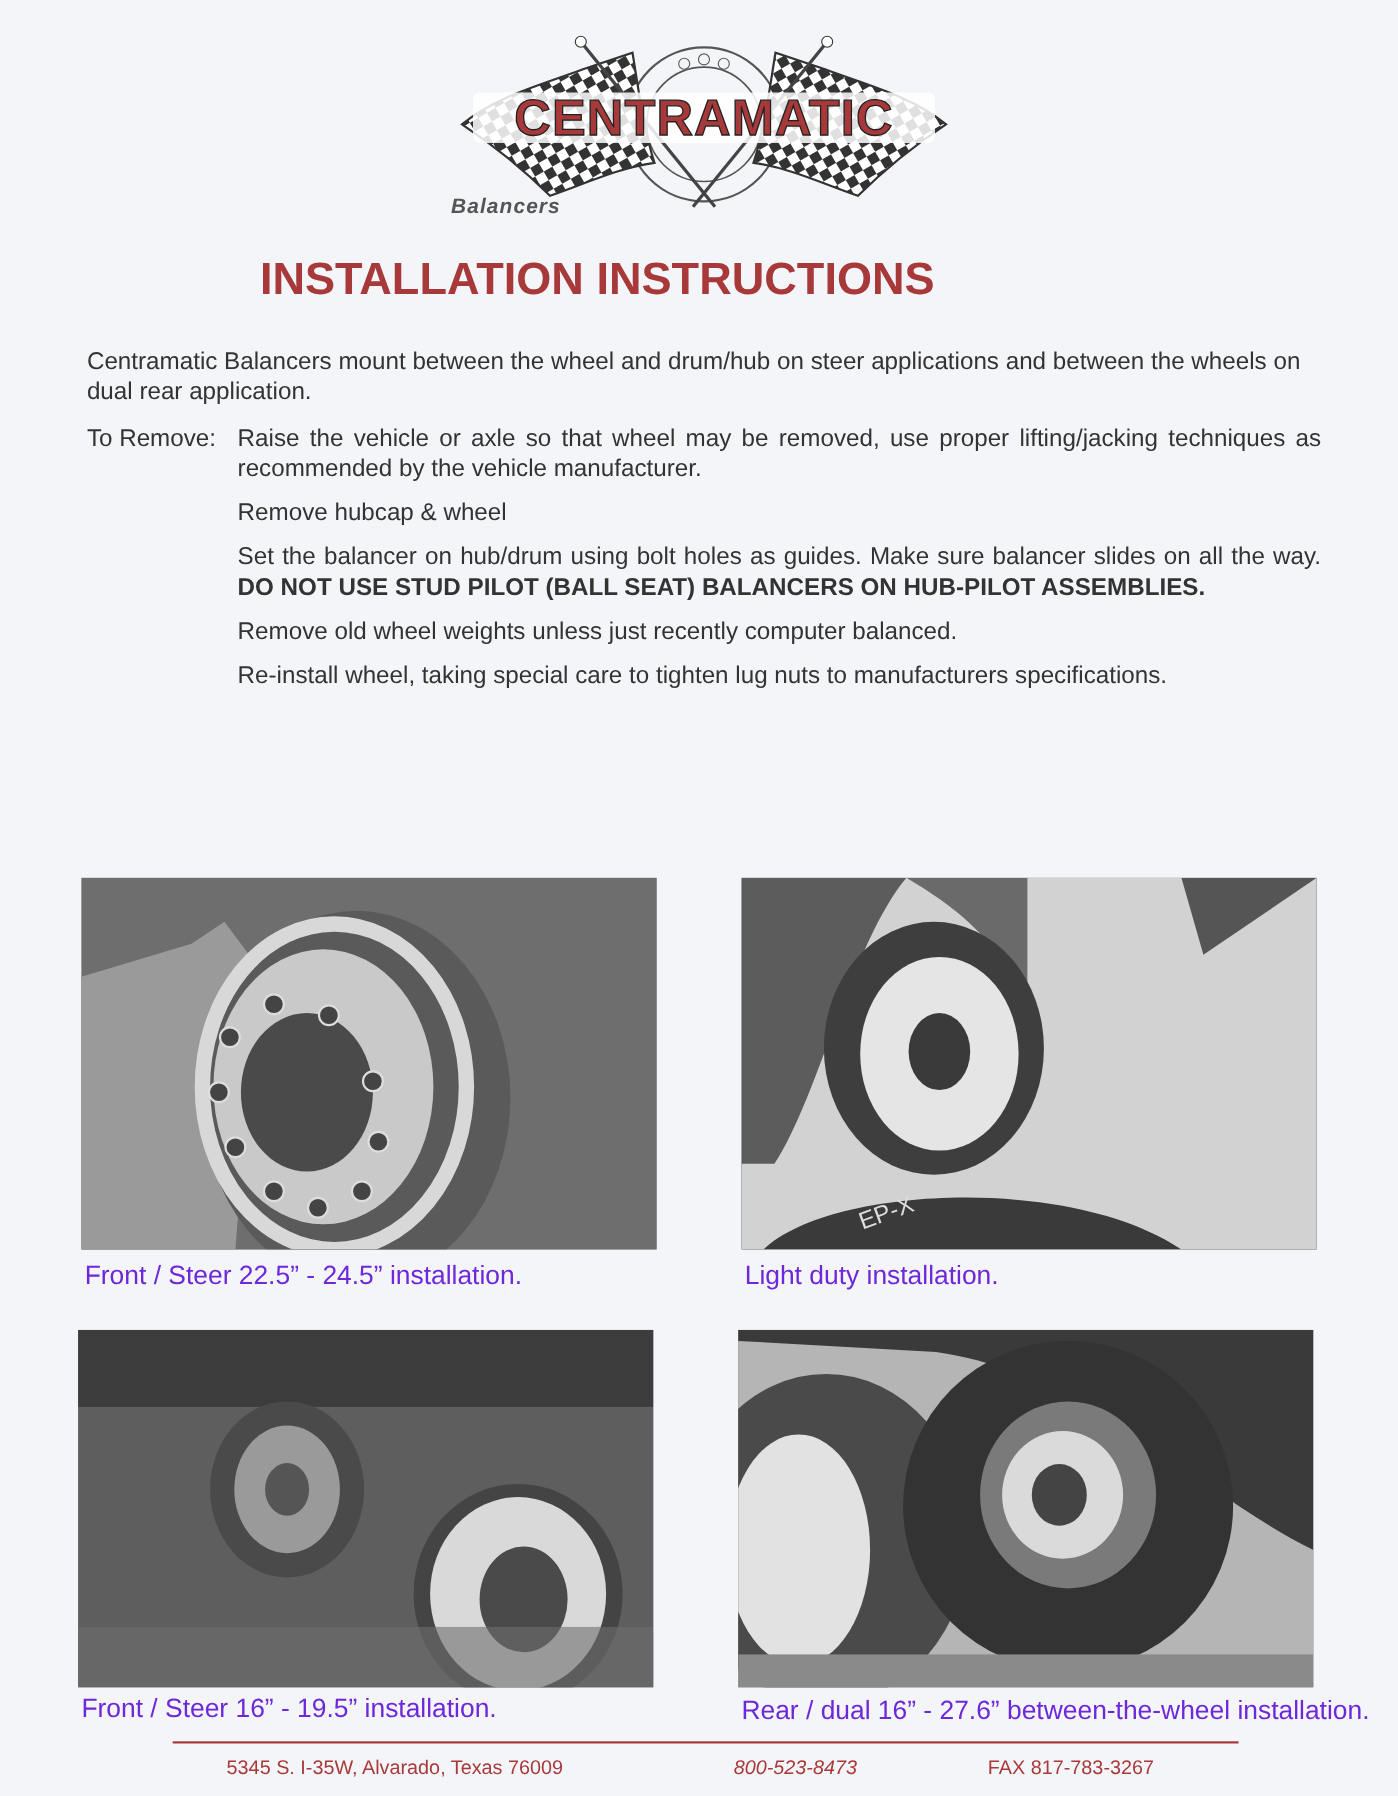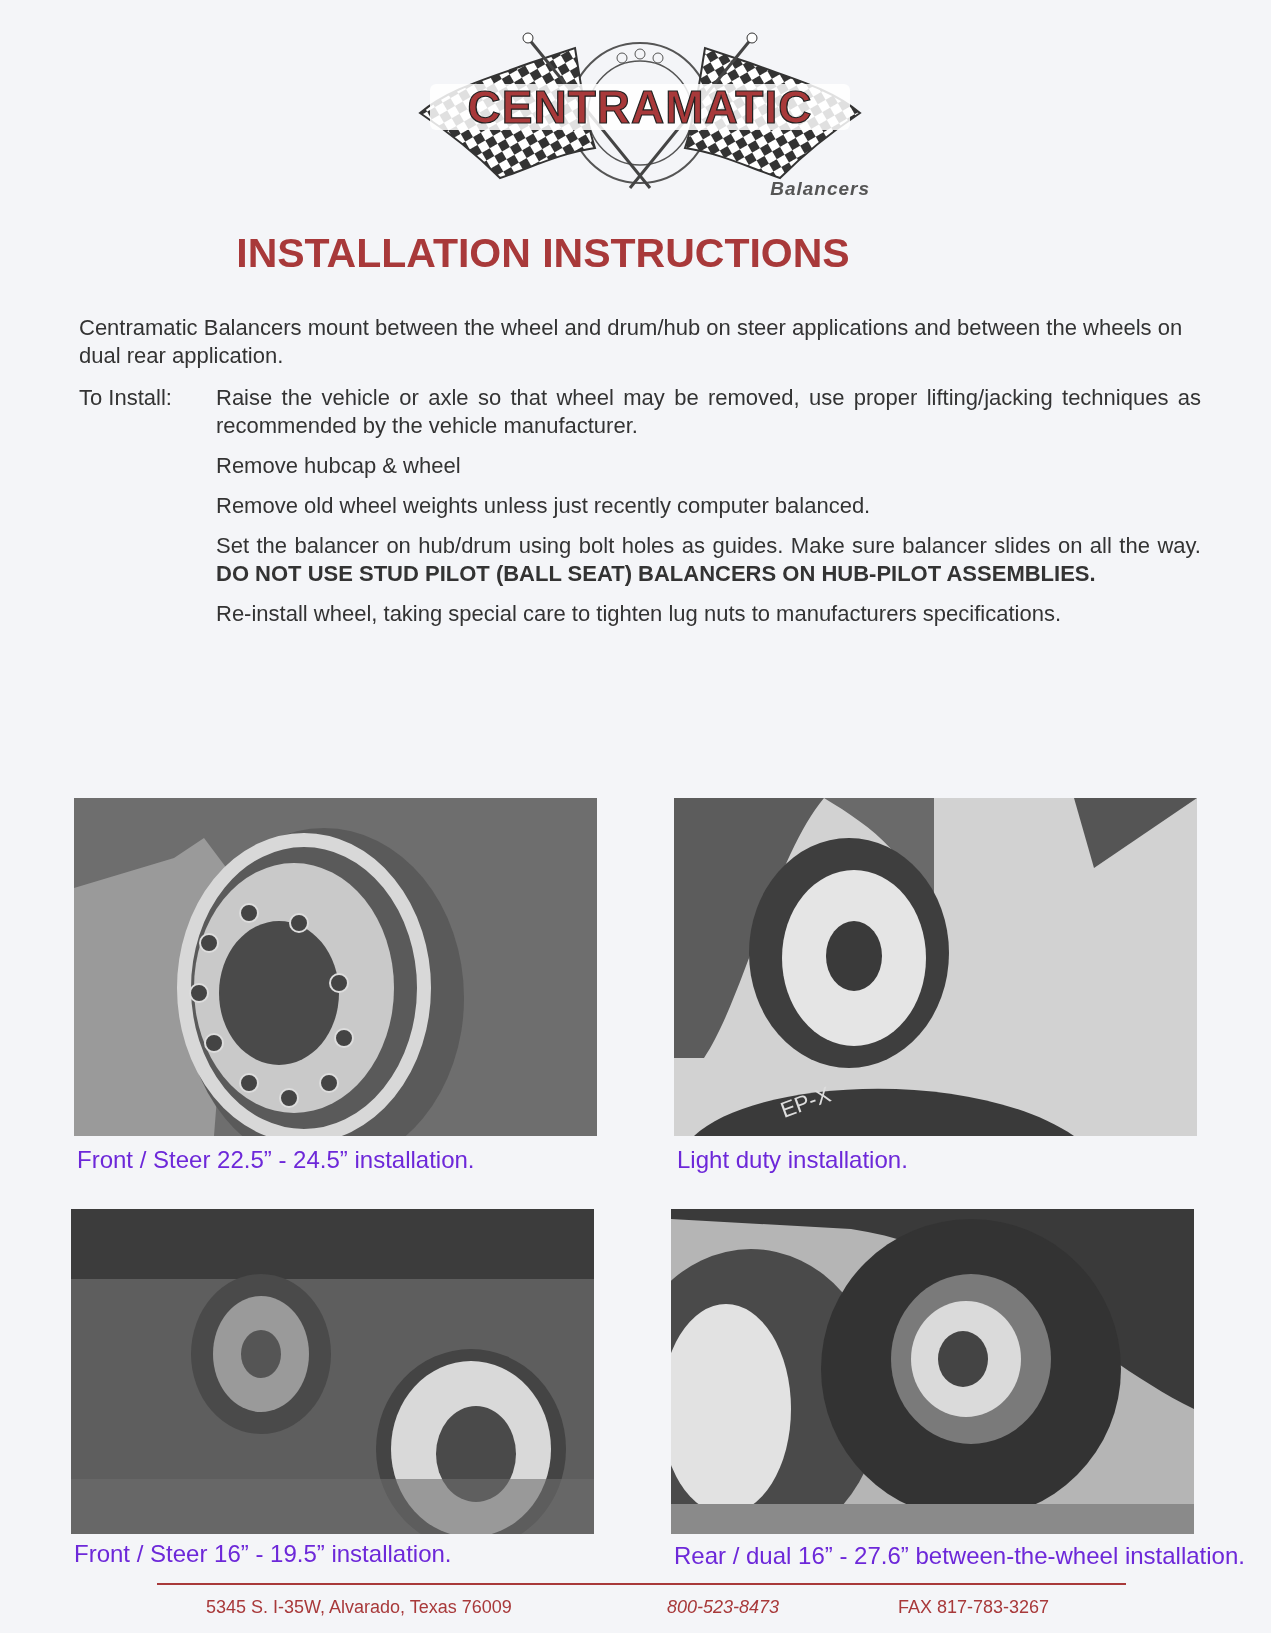--- a/index.html
+++ b/index.html
@@ -3,21 +3,21 @@
 <meta charset="utf-8">
 <style>
   html, body { margin: 0; padding: 0; }
   body {
     width: 1271px; height: 1633px; position: relative; overflow: hidden;
     background: #f4f5f8;
     font-family: "Liberation Sans", sans-serif;
     color: #333;
   }
   .logo { position: absolute; left: 410px; top: 28px; width: 460px; height: 175px; }
-  .logo-tag { position: absolute; left: 0; width: 100%; top: 150px; text-align: right;
+  .logo-tag { position: absolute; left: 0; width: 100%; top: 150px; text-align: left;
     font-weight: bold; font-style: italic; font-size: 19px; color: #555; letter-spacing: 1px; }
   .title { position: absolute; left: 0; width: 1086px; top: 230px; text-align: center;
     font-weight: bold; font-size: 41px; color: #a8393a; letter-spacing: 0px; }
   .intro { position: absolute; left: 79px; top: 314px; width: 1125px; font-size: 22px; line-height: 28px; }
   .install-label { position: absolute; left: 79px; top: 384px; font-size: 22px; line-height: 28px; }
   .steps { position: absolute; left: 216px; top: 384px; width: 985px; font-size: 22px; line-height: 28px; }
   .step { margin: 0 0 12px 0; text-align: justify; }
   .step b { font-weight: bold; }
   .photo { position: absolute; background: #7a7a7a; overflow: hidden; }
   .photo svg { width: 100%; height: 100%; display: block; }
@@ -55,27 +55,27 @@
     <rect x="20" y="56" width="420" height="46" rx="6" fill="#fff" opacity="0.85"></rect>
     <text x="230" y="95" text-anchor="middle" font-family="Liberation Sans, sans-serif" font-weight="bold" font-size="46" fill="#a8393a" stroke="#222" stroke-width="1.2" letter-spacing="1">CENTRAMATIC</text>
   </svg>
   <div class="logo-tag">Balancers</div>
 </div>
 
 <h1 class="title" style="margin:0">INSTALLATION INSTRUCTIONS</h1>
 
 <p class="intro" style="margin:0">Centramatic Balancers mount between the wheel and drum/hub on steer applications and between the wheels on dual rear application.</p>
 
-<div class="install-label">To Install:</div>
+<div class="install-label">To Remove:</div>
 
 <div class="steps">
   <p class="step">Raise the vehicle or axle so that wheel may be removed, use proper lifting/jacking techniques as recommended by the vehicle manufacturer.</p>
   <p class="step">Remove hubcap &amp; wheel</p>
+  <p class="step"><span>Set the balancer on hub/drum using bolt holes as guides.  Make sure balancer slides on all the way. </span><b>DO NOT USE STUD PILOT (BALL SEAT) BALANCERS ON HUB-PILOT ASSEMBLIES.</b></p>
   <p class="step">Remove old wheel weights unless just recently computer balanced.</p>
-  <p class="step"><span>Set the balancer on hub/drum using bolt holes as guides.  Make sure balancer slides on all the way. </span><b>DO NOT USE STUD PILOT (BALL SEAT) BALANCERS ON HUB-PILOT ASSEMBLIES.</b></p>
   <p class="step">Re-install wheel, taking special care to tighten lug nuts to manufacturers specifications.</p>
 </div>
 
 <div class="photo" style="left:74px;top:798px;width:523px;height:338px;">
   <svg viewBox="0 0 523 338" preserveAspectRatio="none">
     <rect width="523" height="338" fill="#6e6e6e"></rect>
     <path d="M0,90 L100,60 L130,40 L160,80 L140,338 L0,338 Z" fill="#9a9a9a"></path>
     <ellipse cx="250" cy="200" rx="140" ry="170" fill="#5a5a5a"></ellipse>
     <ellipse cx="230" cy="190" rx="120" ry="148" fill="none" stroke="#d8d8d8" stroke-width="14"></ellipse>
     <ellipse cx="220" cy="190" rx="100" ry="125" fill="#c9c9c9"></ellipse>

